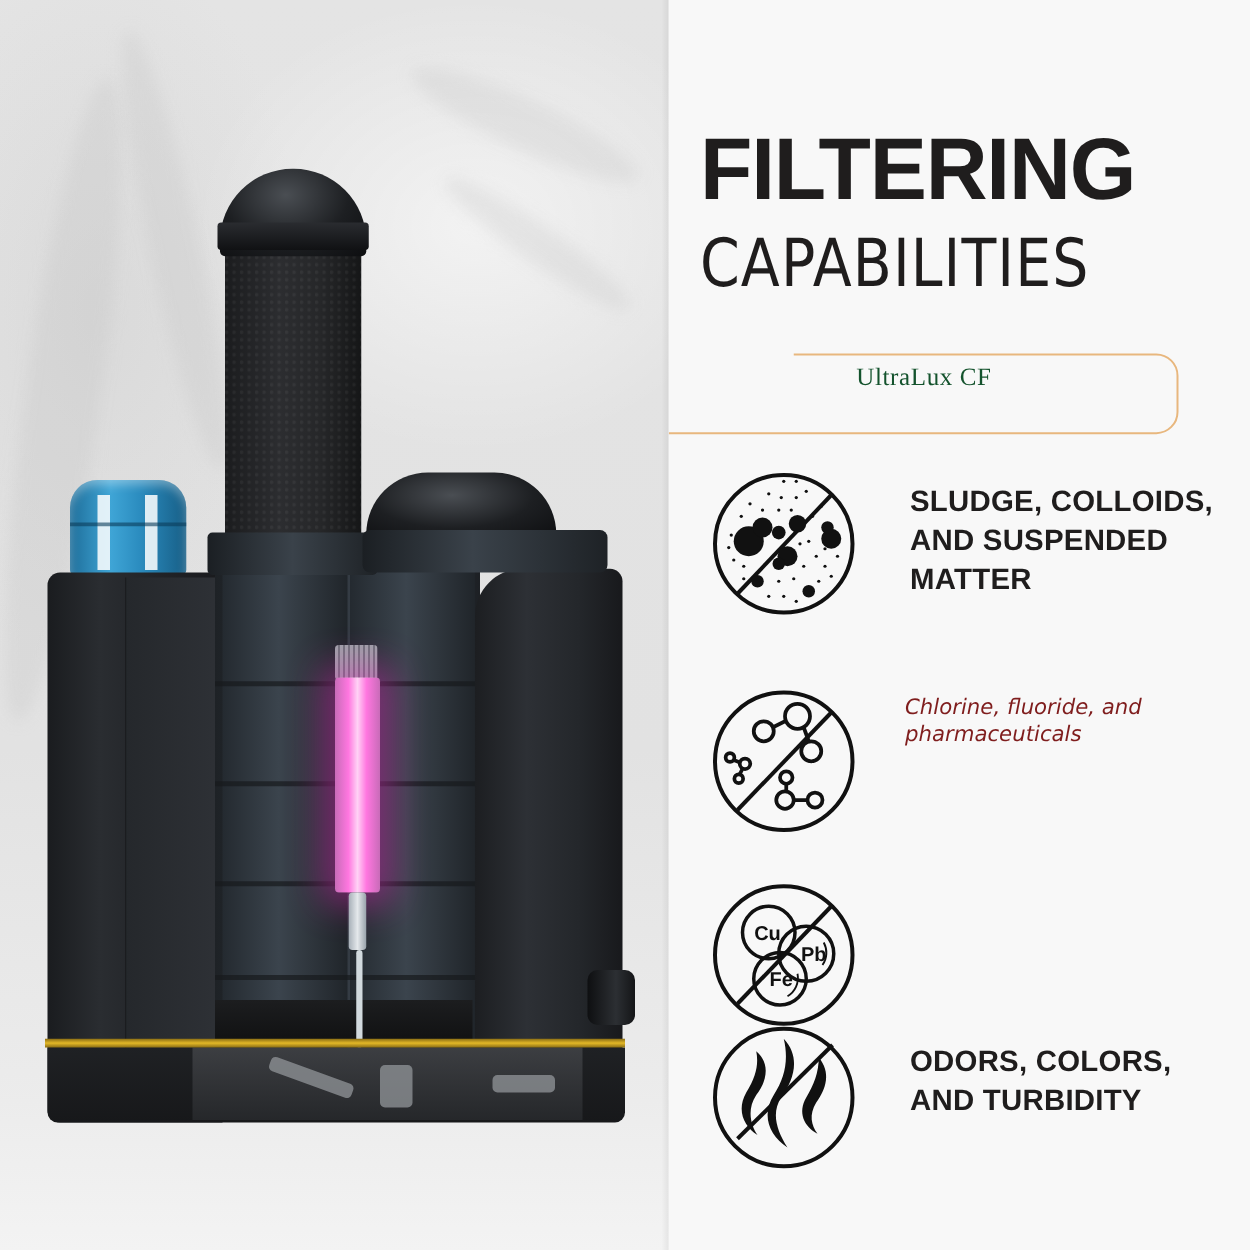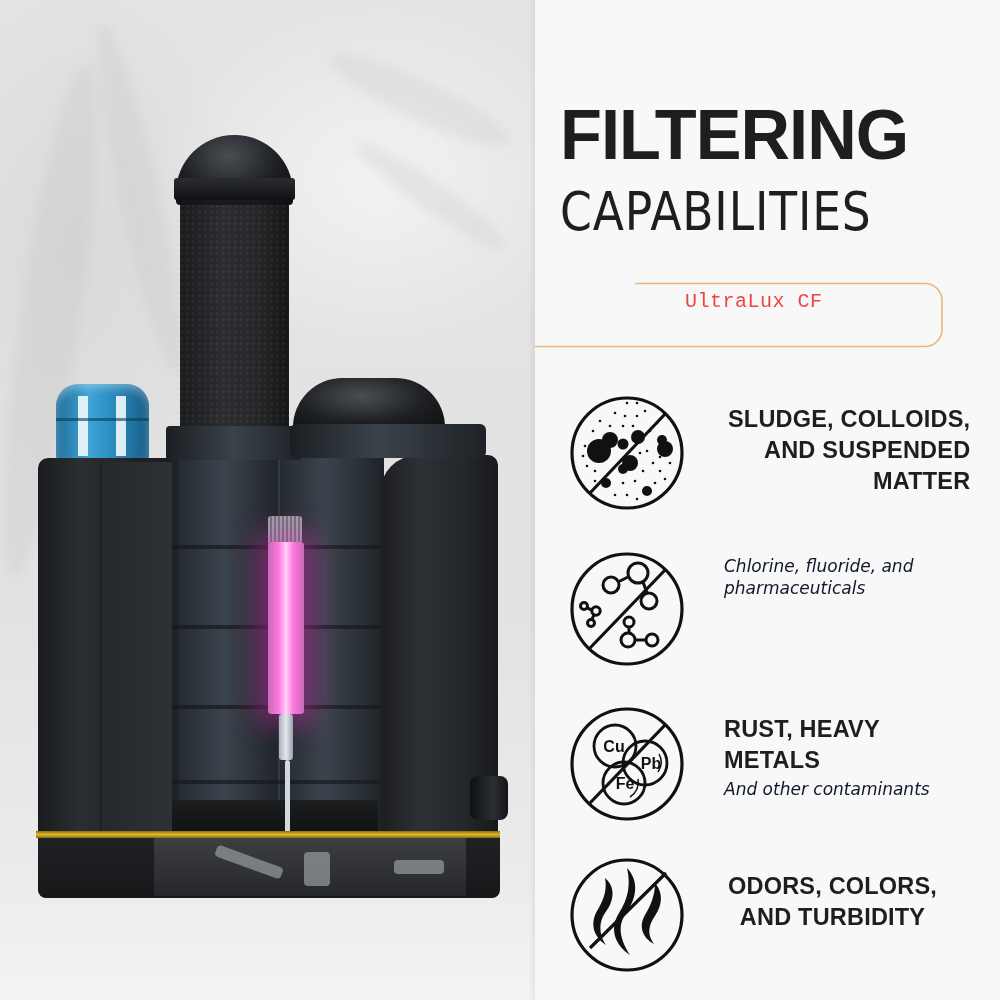--- a/index.html
+++ b/index.html
@@ -149,48 +149,48 @@
       font-family: "DejaVu Sans", sans-serif; font-weight: 400;
       font-size: 53px; letter-spacing: 1px; line-height: 1;
       color: #1f1d1d; transform: scaleX(0.86); transform-origin: left;
     }
     .product-tag {
       position: absolute; left: 0; top: 282px; width: 409px; height: 66px;
     }
     .product-tag svg { position: absolute; left: 0; top: 0; }
     .product-tag .tag-text {
       position: absolute; left: 150px; top: 6px;
-      font-family: Liberation Mono, monospace; font-size: 20px; line-height: 28px;
-      letter-spacing: 0.5px; color: #ef4444;
+      font-family: Liberation Serif, serif; font-size: 20px; line-height: 28px;
+      letter-spacing: 0.5px; color: #14532d;
     }
 
     .feature {
       position: absolute; left: 30px; width: 435px; height: 130px;
     }
     .feature .icon {
       position: absolute; left: 0; top: 0; width: 124px; height: 124px;
     }
     .feature .text { position: absolute; left: 163px; }
     .feature .heading {
       font-family: "Liberation Sans", sans-serif; font-weight: 700;
       font-size: 23.5px; line-height: 31px; color: #1f1d1d; letter-spacing: 0.2px;
       white-space: pre-line;
     }
     .feature .sub {
       font-family: "DejaVu Sans", sans-serif; font-style: italic;
-      font-size: 17px; line-height: 22px; color: #0f172a;
+      font-size: 17px; line-height: 22px; color: #7f1d1d;
       white-space: pre-line; margin-top: 2px;
     }
-    .feature-1 { top: 391px; text-align: right; }
+    .feature-1 { top: 373px; }
     .feature-1 .text { top: 13px; }
     .feature-2 { top: 547px; }
     .feature-2 .text { top: 6px; left: 159px; }
     .feature-3 { top: 702px; }
     .feature-3 .text { top: 12px; left: 159px; }
-    .feature-4 { top: 853px; text-align: center; }
+    .feature-4 { top: 816px; }
     .feature-4 .text { top: 18px; }
   </style>
 </head>
 <body>
 
 <div class="photo">
   <div class="leaf-streak" style="left:20px;top:60px;width:60px;height:520px;transform:rotate(8deg);"></div>
   <div class="leaf-streak" style="left:120px;top:20px;width:40px;height:360px;transform:rotate(-12deg);"></div>
   <div class="leaf-streak" style="left:320px;top:80px;width:200px;height:40px;transform:rotate(25deg);"></div>
   <div class="leaf-streak" style="left:340px;top:180px;width:180px;height:30px;transform:rotate(35deg);"></div>
@@ -348,25 +348,20 @@
         <path d="M94 52 A17 17 0 0 1 93 70" stroke-width="1.5"></path>
         <path d="M73 77 A17 17 0 0 1 65 95" stroke-width="1.5"></path>
       </g>
       <line x1="25" y1="101" x2="101" y2="22" stroke="#111" stroke-width="3.2"></line>
       <g font-family="Liberation Sans, sans-serif" font-weight="700" font-size="16" fill="#111" text-anchor="middle">
         <text x="49" y="50">Cu</text>
         <text x="86" y="67">Pb</text>
         <text x="60" y="87">Fe</text>
       </g>
     </svg>
-    <div class="text">
-      <div class="heading">RUST, HEAVY
-METALS</div>
-      <div class="sub">And other contaminants</div>
-    </div>
   </div>
 
   <div class="feature feature-4">
     <svg class="icon" viewBox="0 0 124 124">
       <circle cx="62" cy="62" r="55" fill="none" stroke="#111" stroke-width="3.2"></circle>
       <line x1="25" y1="95" x2="101" y2="20" stroke="#111" stroke-width="3.2"></line>
       <g fill="#111">
         <path d="M40 25 C52 35 48 50 40 60 C32 72 36 85 41 92 C30 85 24 72 32 58 C40 45 42 35 40 25 Z"></path>
         <path d="M62 15 C76 30 70 48 60 62 C52 74 56 88 65 102 C50 92 44 76 54 60 C63 46 66 32 62 15 Z"></path>
         <path d="M90 30 C100 42 96 55 88 66 C82 76 84 84 89 91 C78 85 73 74 80 62 C86 52 90 42 90 30 Z"></path>

